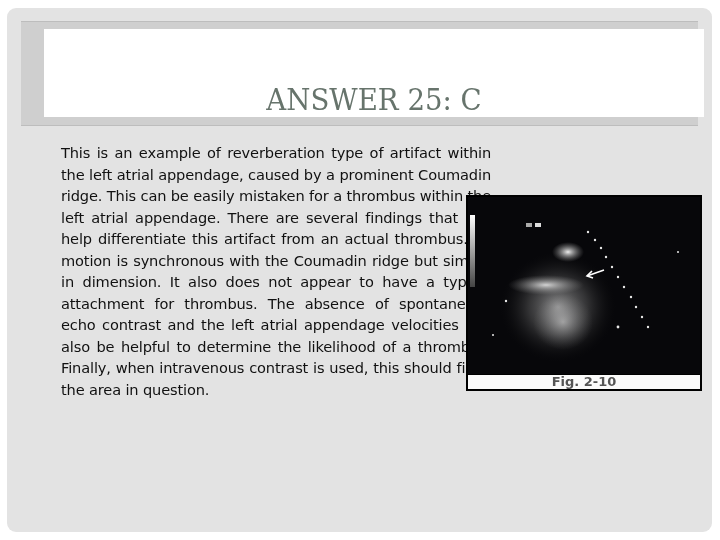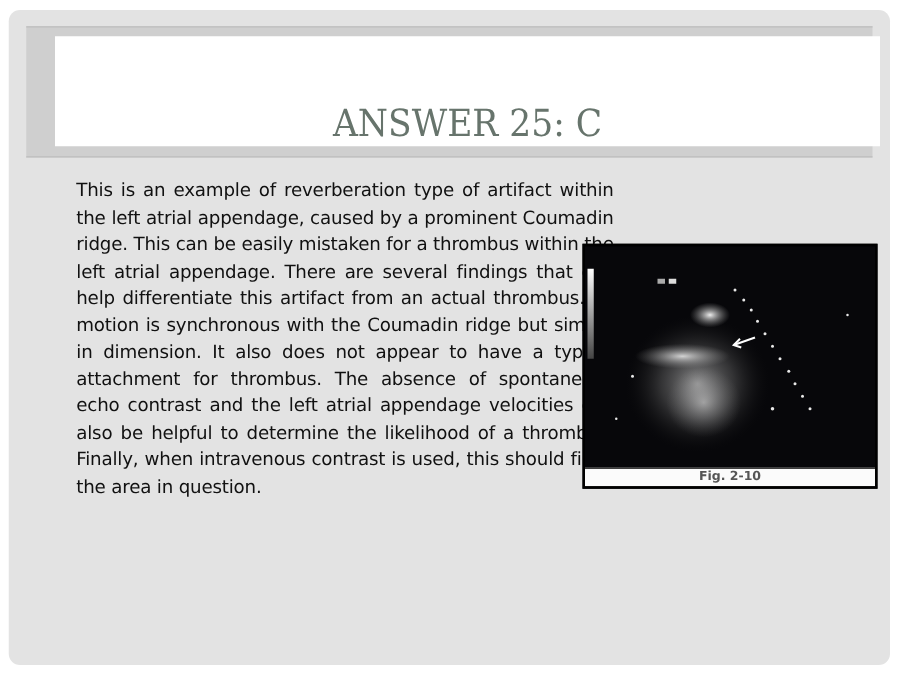--- a/index.html
+++ b/index.html
@@ -28,21 +28,21 @@
       font-family: "DejaVu Sans", sans-serif; font-size: 14.6px; line-height: 21.5px; color: #111;
       text-align: justify; letter-spacing: -0.15px; margin-left: 42px;
     }
     .figure {
       position: absolute; left: 466px; top: 195px; width: 236px; height: 196px;
       background: #050507; border: 2px solid #000; box-sizing: border-box; overflow: hidden;
     }
     .figure .scan { position: absolute; left: 0; top: 0; width: 232px; height: 179px; }
     .figure .caption {
       position: absolute; left: 0; bottom: 0; width: 232px; height: 14px; background: #fbfbfb;
-      text-align: center; font-size: 10px; line-height: 14px; font-weight: bold; color: #555;
+      text-align: center; font-size: 13px; line-height: 14px; font-weight: bold; color: #555;
       font-family: "DejaVu Sans", sans-serif; border-top: 1px solid #000;
     }
   </style>
 </head>
 <body>
 
 <div class="panel"></div>
 <div class="title-frame"></div>
 <div class="title-box">
   <div class="title">ANSWER 25: C</div>

